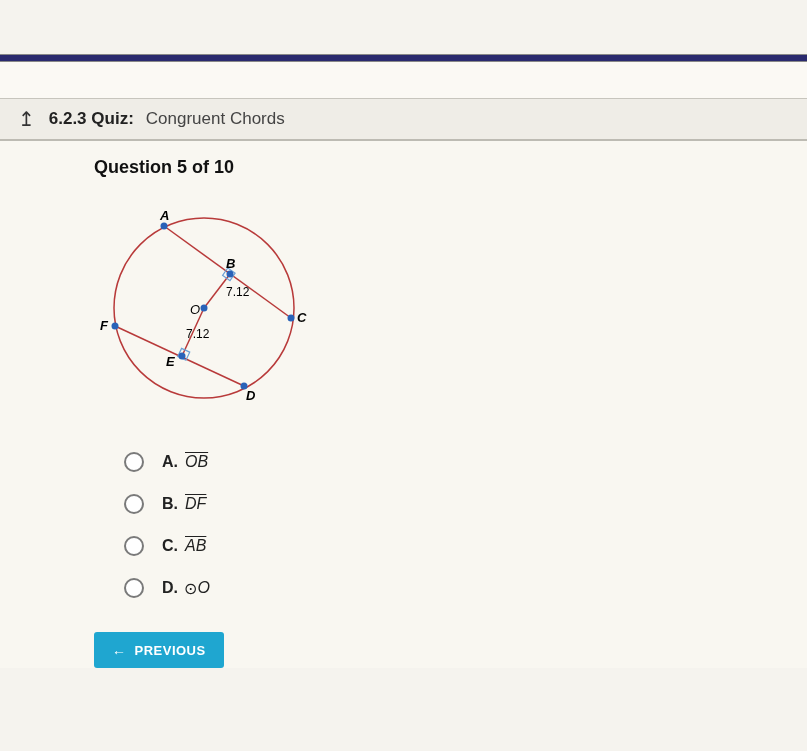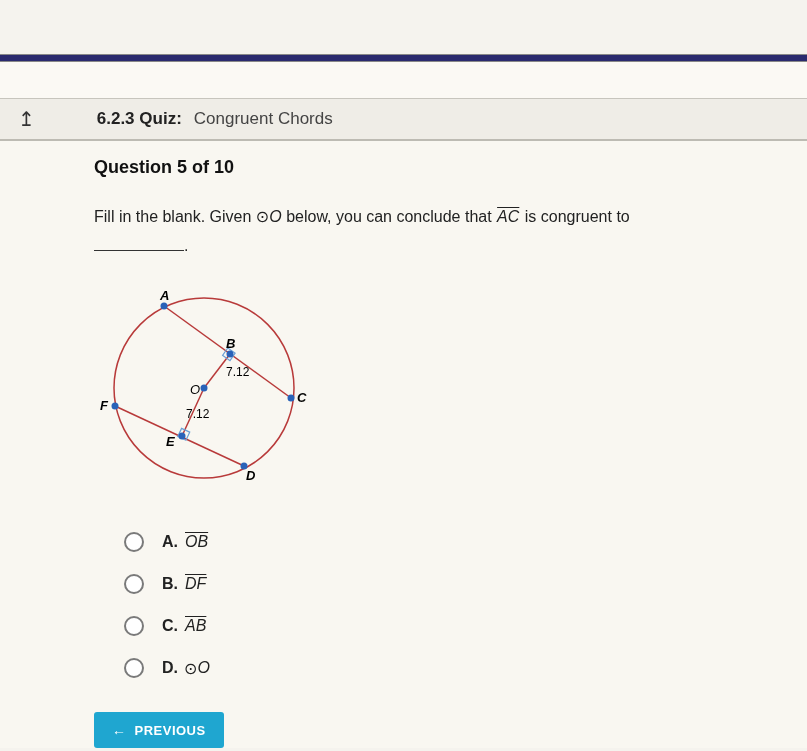--- a/index.html
+++ b/index.html
@@ -20,27 +20,27 @@
     .gap { height: 36px; background: #fbf9f4; }
     .titlebar {
       display: flex;
       align-items: center;
       padding: 8px 18px;
       background: #efede7;
       border-top: 1px solid #c7c5bd;
       border-bottom: 2px solid #bdbbb3;
     }
     .back-arrow { font-size: 20px; color: #333; margin-right: 14px; }
-    .quiz-prefix { font-weight: 700; font-size: 17px; color: #222; margin-left: 48px; }
+    .quiz-prefix { font-weight: 700; font-size: 17px; color: #222; }
     .quiz-title { font-size: 17px; color: #444; margin-left: 12px; }
     .content {
       padding: 16px 0 0 94px;
       background: #f9f7f1;
     }
-    .qnum { font-weight: 700; font-size: 18px; color: #111; margin-bottom: 27px; }
+    .qnum { font-weight: 700; font-size: 18px; color: #111; margin-bottom: 4px; }
     .qtext { font-size: 16px; color: #222; line-height: 1.5; max-width: 640px; }
     .seg-over { text-decoration: overline; padding: 0 1px; font-style: italic; }
     .blank { display: inline-block; border-bottom: 1.5px solid #333; width: 90px; height: 16px; vertical-align: baseline; margin-top: 6px; }
     .diagram { margin: 20px 0 30px 0; }
     .choices { margin-top: 26px; margin-left: 30px; }
     .choice {
       display: flex;
       align-items: center;
       margin-bottom: 22px;
       font-size: 16px;
@@ -67,24 +67,20 @@
 
 <div class="titlebar">
   <span class="back-arrow">↥</span>
   <span class="quiz-prefix">6.2.3 Quiz:</span>
   <span class="quiz-title">Congruent Chords</span>
 </div>
 
 <div class="content">
   <div class="qnum">Question 5 of 10</div>
 
-  <div class="qtext">
-    <span>Fill in the blank. Given </span><span>⊙</span><span style="font-style:italic;">O</span><span> below, you can conclude that </span><span class="seg-over">AC</span><span> is congruent to</span>
-    <div><span class="blank"></span><span>.</span></div>
-  </div>
 
   <div class="diagram">
     <svg width="240" height="220" viewBox="0 0 240 220">
       <circle cx="110" cy="110" r="90" fill="none" stroke="#b83a3a" stroke-width="1.5"></circle>
 
       <line x1="70" y1="28" x2="197" y2="120" stroke="#b83a3a" stroke-width="1.5"></line>
 
       <line x1="21" y1="128" x2="150" y2="188" stroke="#b83a3a" stroke-width="1.5"></line>
 
       <line x1="110" y1="110" x2="136" y2="76" stroke="#b83a3a" stroke-width="1.5"></line>

